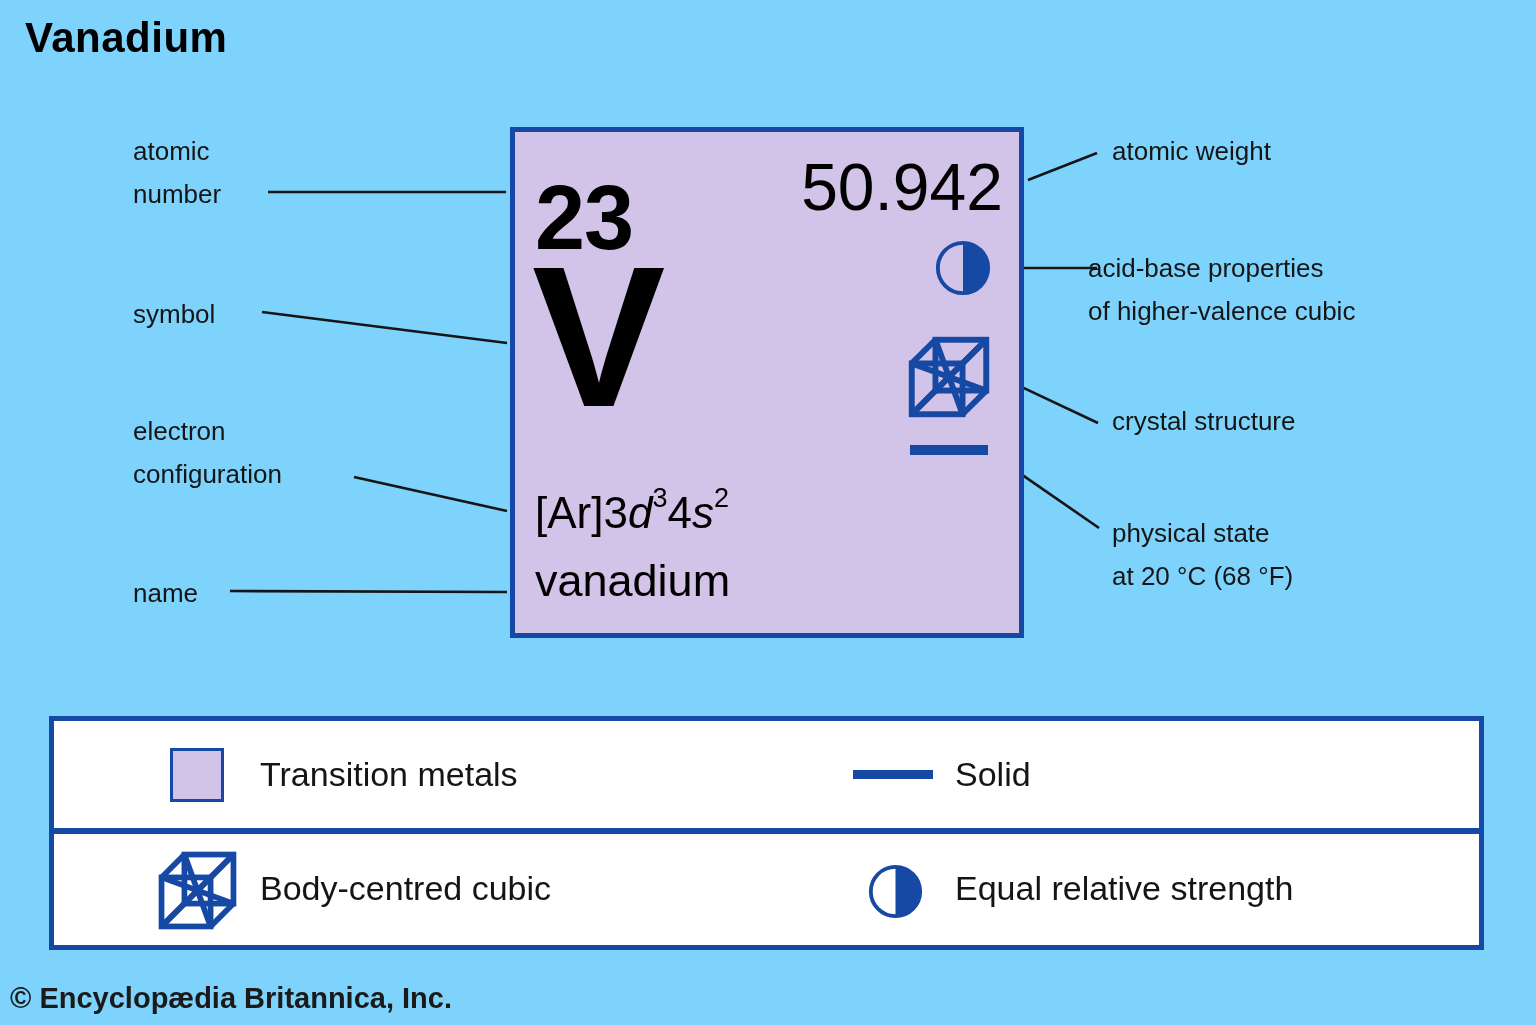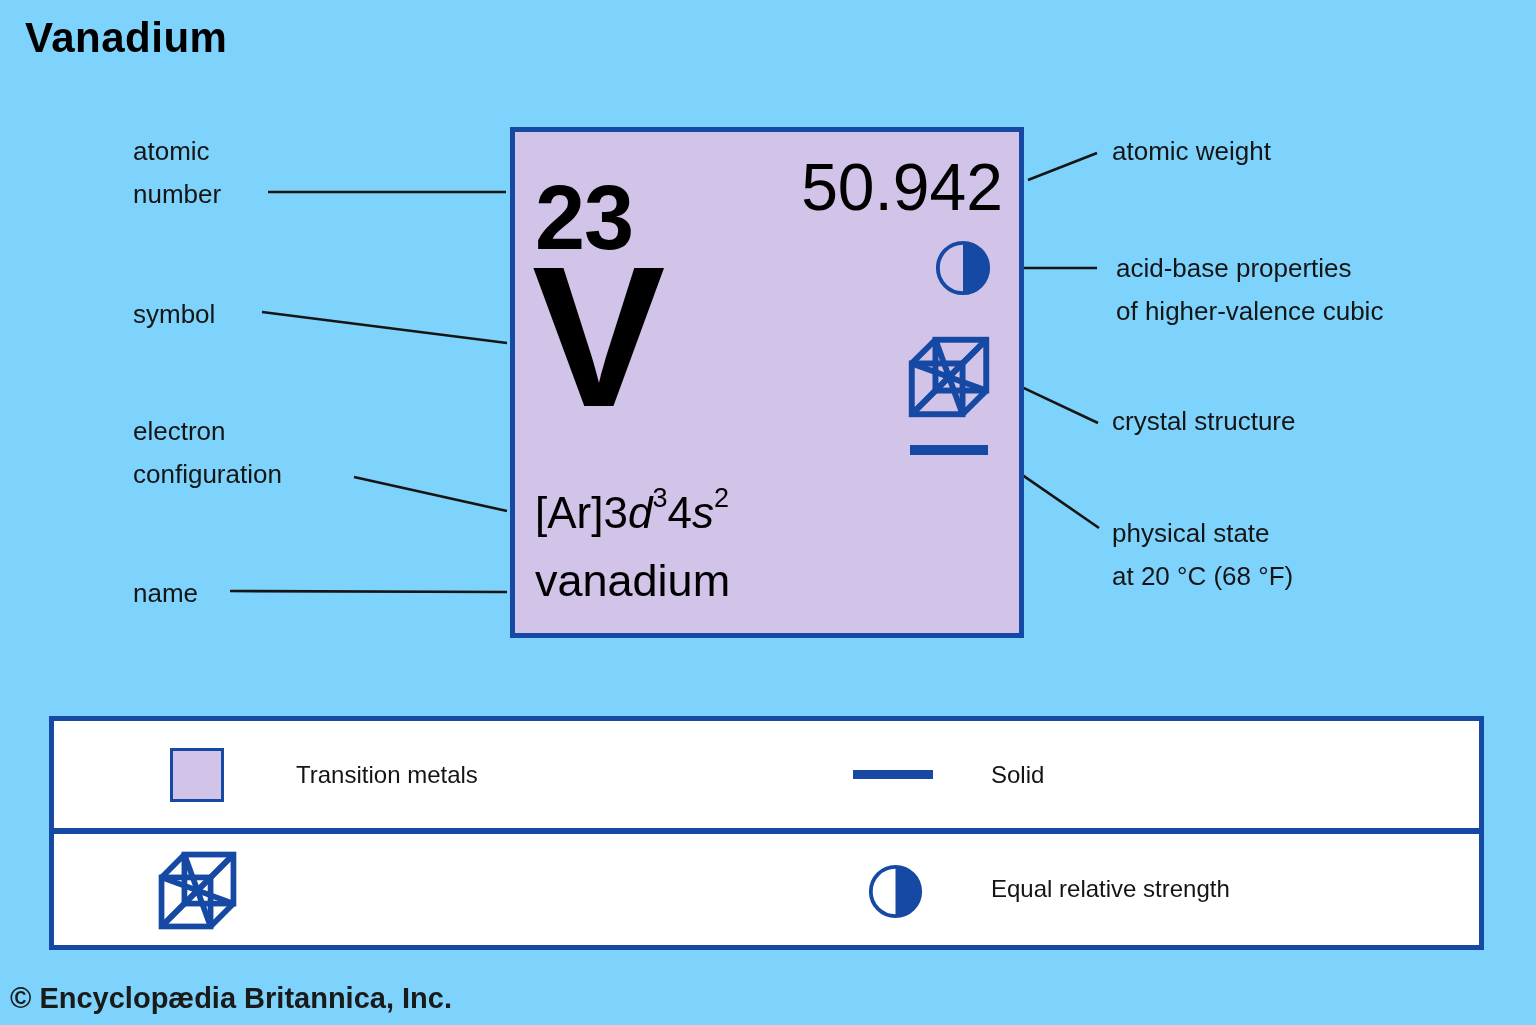--- a/index.html
+++ b/index.html
@@ -49,21 +49,21 @@
     border:5px solid #1649a3;background:#fff;
   }
   .legend .divider{
     position:absolute;left:-5px;top:107px;width:1435px;height:6px;background:#1649a3;
   }
   .legend .swatch{
     position:absolute;left:116px;top:27px;width:48px;height:48px;
     background:#d2c3e8;border:3px solid #1649a3;
   }
   .legend-label{
-    position:absolute;font-size:24px;line-height:43px;color:#151515;white-space:nowrap;margin-left:36px;
+    position:absolute;font-size:34px;line-height:43px;color:#151515;white-space:nowrap;
   }
   .copyright{
     position:absolute;left:10px;top:982px;font-size:29px;color:#1a1a1a;font-weight:bold;
   }
   svg.lines{position:absolute;left:0;top:0;pointer-events:none;}
 </style>
 </head>
 <body>
 
 <div class="page">
@@ -94,21 +94,21 @@
     <div>electron</div>
     <div>configuration</div>
   </div>
   <div class="callout" style="left:133px;top:572px">
     <div>name</div>
   </div>
 
   <div class="callout" style="left:1112px;top:130px">
     <div>atomic weight</div>
   </div>
-  <div class="callout" style="left:1116px;top:247px">
+  <div class="callout" style="left:1088px;top:247px">
     <div>acid-base properties</div>
     <div>of higher-valence cubic</div>
   </div>
   <div class="callout" style="left:1112px;top:400px">
     <div>crystal structure</div>
   </div>
   <div class="callout" style="left:1112px;top:512px">
     <div>physical state</div>
     <div>at 20 °C (68 °F)</div>
   </div>
@@ -159,20 +159,21 @@
         <line x1="8" y1="36" x2="36" y2="8"></line>
         <line x1="68" y1="36" x2="96" y2="8"></line>
         <line x1="68" y1="96" x2="96" y2="68"></line>
         <line x1="8" y1="96" x2="36" y2="68"></line>
         <line x1="8" y1="96" x2="96" y2="8"></line>
         <line x1="68" y1="96" x2="36" y2="8"></line>
         <line x1="8" y1="36" x2="96" y2="68"></line>
         <line x1="68" y1="36" x2="36" y2="68"></line>
       </g>
     </svg>
+    <div class="legend-label" style="left:206px;top:146px">Body-centred cubic</div>
     <svg style="position:absolute;left:813px;top:142px" width="57" height="57" viewBox="0 0 60 60">
       <circle cx="30" cy="30" r="26" fill="none" stroke="#1649a3" stroke-width="4"></circle>
       <path d="M30 4 A26 26 0 0 1 30 56 Z" fill="#1649a3"></path>
     </svg>
     <div class="legend-label" style="left:901px;top:146px">Equal relative strength</div>
   </div>
 
   <div class="copyright">© Encyclopædia Britannica, Inc.</div>
 
 </div>

